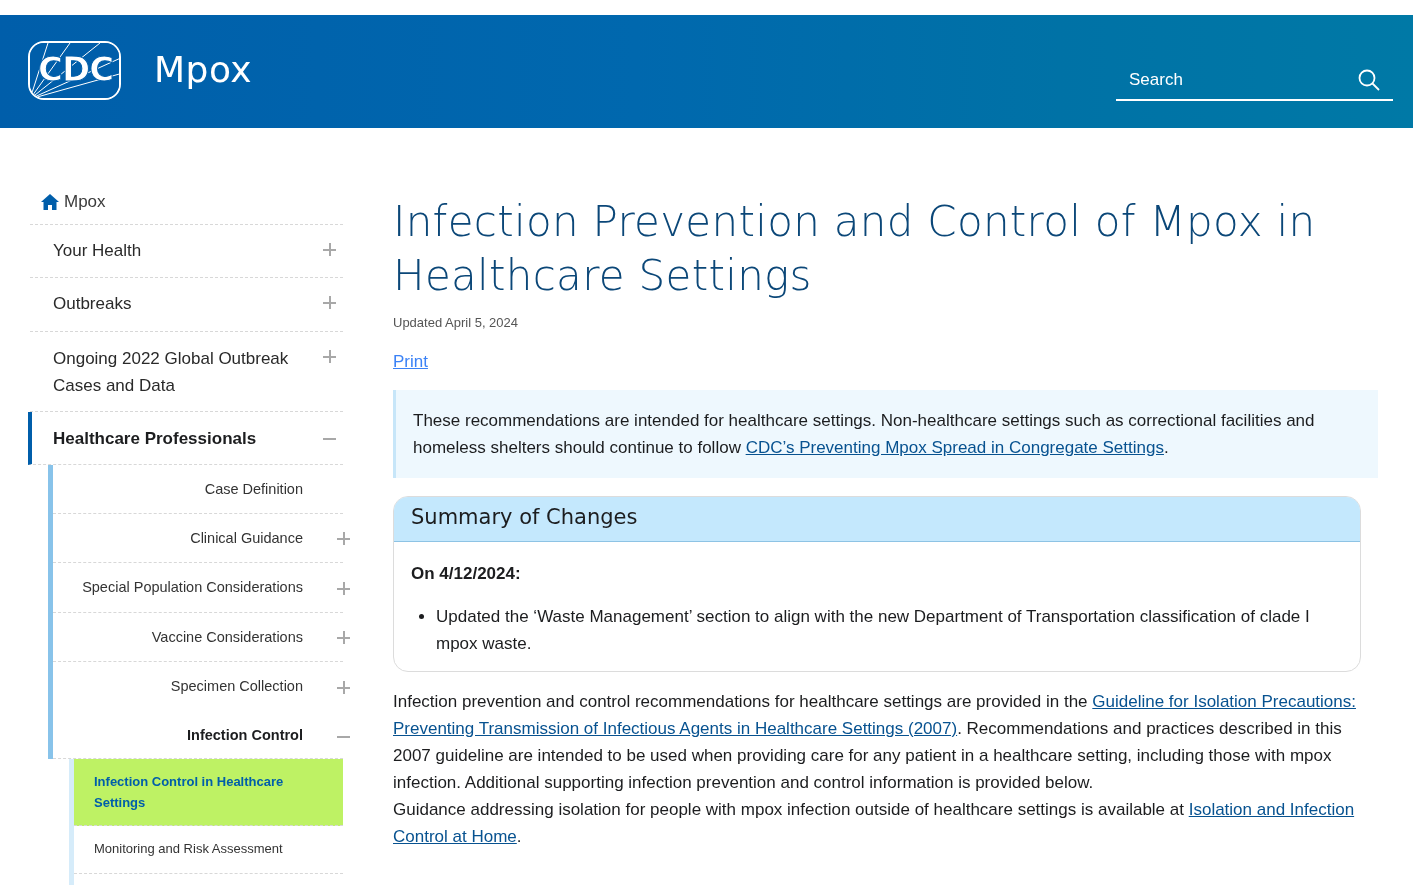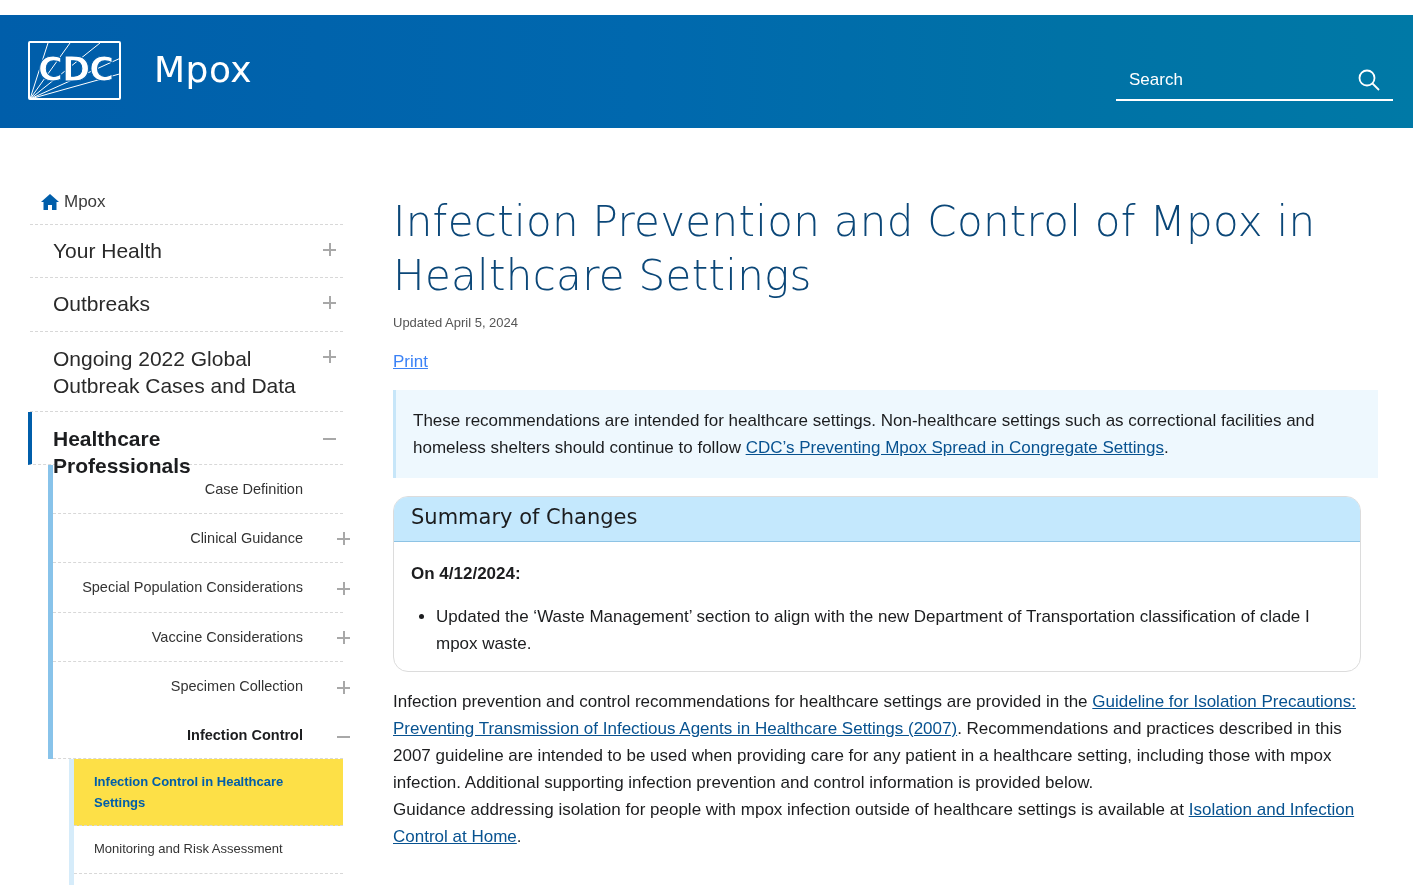--- a/index.html
+++ b/index.html
@@ -7,21 +7,21 @@
     body { font-family: "Liberation Sans", "DejaVu Sans", sans-serif; color: #1c1d1f; position: relative; }
 
     .topstrip { position: absolute; left: 0; top: 0; width: 1413px; height: 15px; background: #fff; }
 
     .header {
       position: absolute; left: 0; top: 15px; width: 1413px; height: 113px;
       background: linear-gradient(90deg, #005eaa 0%, #0068ae 45%, #0072a6 75%, #0079a6 100%);
     }
     .logo {
       position: absolute; left: 28px; top: 26px; width: 93px; height: 59px;
-      border: 2px solid #fff; border-radius: 2px; overflow: hidden;
+      border: 2px solid #fff; border-radius: 16px; overflow: hidden;
     }
     .logo svg { position: absolute; left: 0; top: 0; }
     .logo-text {
       position: absolute; left: 8px; top: 6px; color: #fff; font-weight: bold;
       font-size: 34px; letter-spacing: -1px; font-family: "DejaVu Sans", sans-serif;
       -webkit-text-stroke: 1px #005eaa;
     }
     .site-title {
       position: absolute; left: 154px; top: 34px; color: #fff; font-size: 36px;
       font-family: "DejaVu Sans", sans-serif; letter-spacing: 0.5px;
@@ -35,41 +35,41 @@
       border: none; outline: none; color: #fff; font-size: 17px; padding-left: 13px;
       font-family: "Liberation Sans", sans-serif;
     }
     .search input::placeholder { color: #fff; opacity: 1; }
     .search-icon { position: absolute; right: 12px; top: 5px; width: 24px; height: 24px; cursor: pointer; }
 
     
     .sidebar { position: absolute; left: 30px; top: 180px; width: 313px; }
     .home-link { display: flex; align-items: center; height: 45px; padding-left: 10px; color: #3b3b3b; font-size: 17px; border-bottom: 1px dashed #d8d8d8; text-decoration: none; }
     .home-link svg { margin-right: 4px; }
-    .nav-item { position: relative; border-bottom: 1px dashed #d8d8d8; color: #2a2a2a; font-size: 21px; cursor: pointer; }
+    .nav-item { position: relative; border-bottom: 1px dashed #d8d8d8; color: #2a2a2a; font-size: 17px; cursor: pointer; }
     .nav-item .label { display: block; padding: 0 40px 0 23px; line-height: 27px; }
     .nav-item .toggle { position: absolute; right: 6px; width: 14px; height: 14px; color: #9a9a9a; }
     .toggle::before, .toggle::after { content: ""; position: absolute; background: #a8a8a8; }
     .toggle.plus::before { left: 0; top: 6px; width: 13px; height: 1.5px; }
     .toggle.plus::after { left: 6px; top: 0; width: 1.5px; height: 13px; }
     .toggle.minus::before { left: 0; top: 6px; width: 13px; height: 1.5px; }
 
     .nav-active { border-left: 4px solid #005eaa; margin-left: -2px; }
     .nav-active .label { font-weight: bold; color: #1c1d1f; padding-left: 21px; }
 
     .sub-wrap { margin-left: 18px; border-left: 5px solid #88c3ea; }
     .sub-item { position: relative; border-bottom: 1px dashed #d8d8d8; font-size: 14.5px; color: #333; cursor: pointer; }
     .sub-item .label { display: block; padding: 0 40px 0 4px; line-height: 21px; text-align: right; }
     .sub-item .toggle { position: absolute; right: 6px; }
     .sub-item.bold .label { font-weight: bold; color: #1c1d1f; }
 
     .subsub-wrap { margin-left: 16px; border-left: 5px solid #d6ecfa; }
     .subsub-item { border-bottom: 1px dashed #d8d8d8; font-size: 13px; cursor: pointer; }
     .subsub-item .label { display: block; padding: 0 20px 0 20px; line-height: 21px; color: #333; }
-    .subsub-item.current { background: #fde047; }
+    .subsub-item.current { background: #bef264; }
     .subsub-item.current .label { color: #005eaa; font-weight: bold; }
 
     
     .main { position: absolute; left: 393px; top: 195px; width: 985px; }
     .page-title { font-family: "DejaVu Sans", sans-serif; font-weight: 300; font-size: 42px; line-height: 54px; color: #0b4778; letter-spacing: 0.3px; }
     .updated { margin-top: 12px; font-size: 13px; color: #555; }
     .print-link { display: inline-block; margin-top: 22px; font-size: 17px; color: #3b82f6; text-decoration: underline; }
 
     .callout {
       margin-top: 18px; background: #eef8fe; border-left: 3px solid #c7e6f9;

